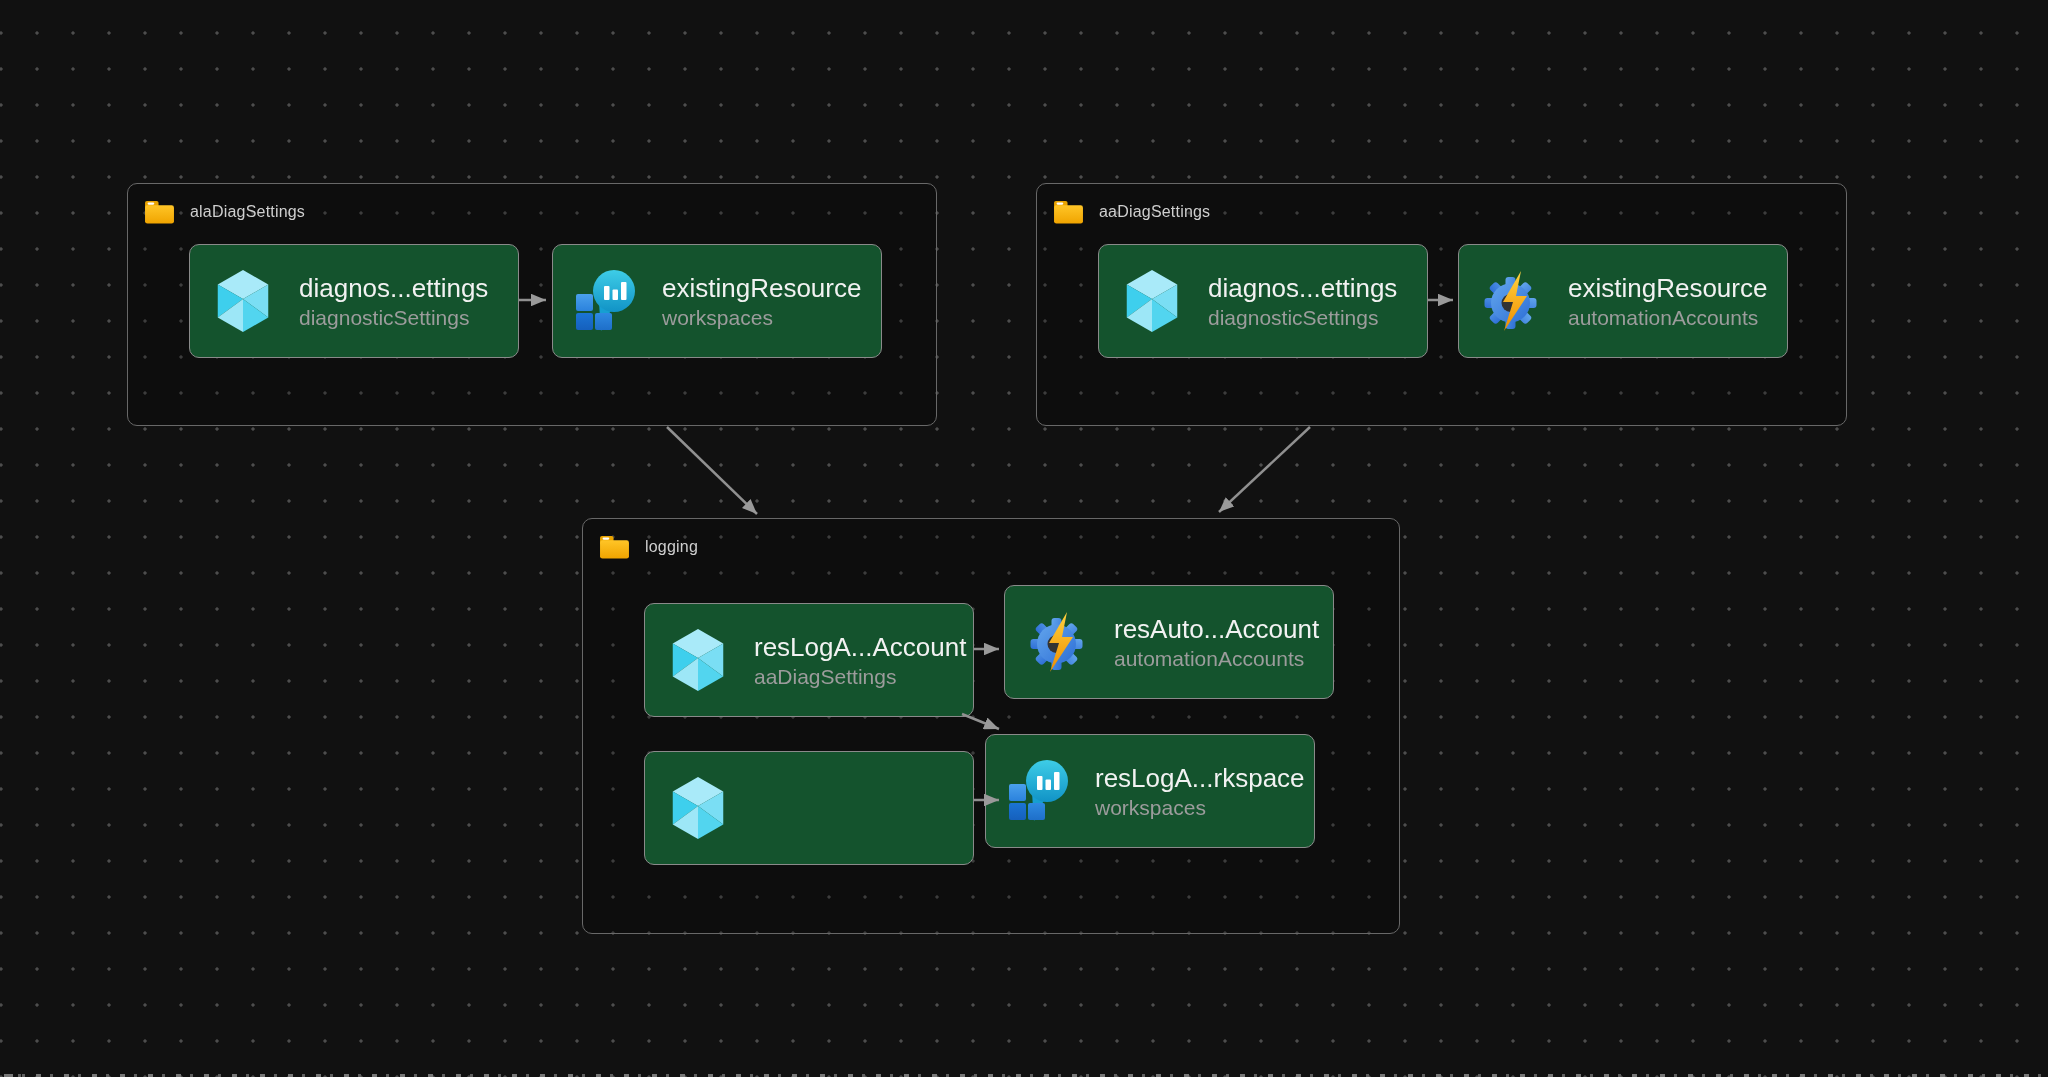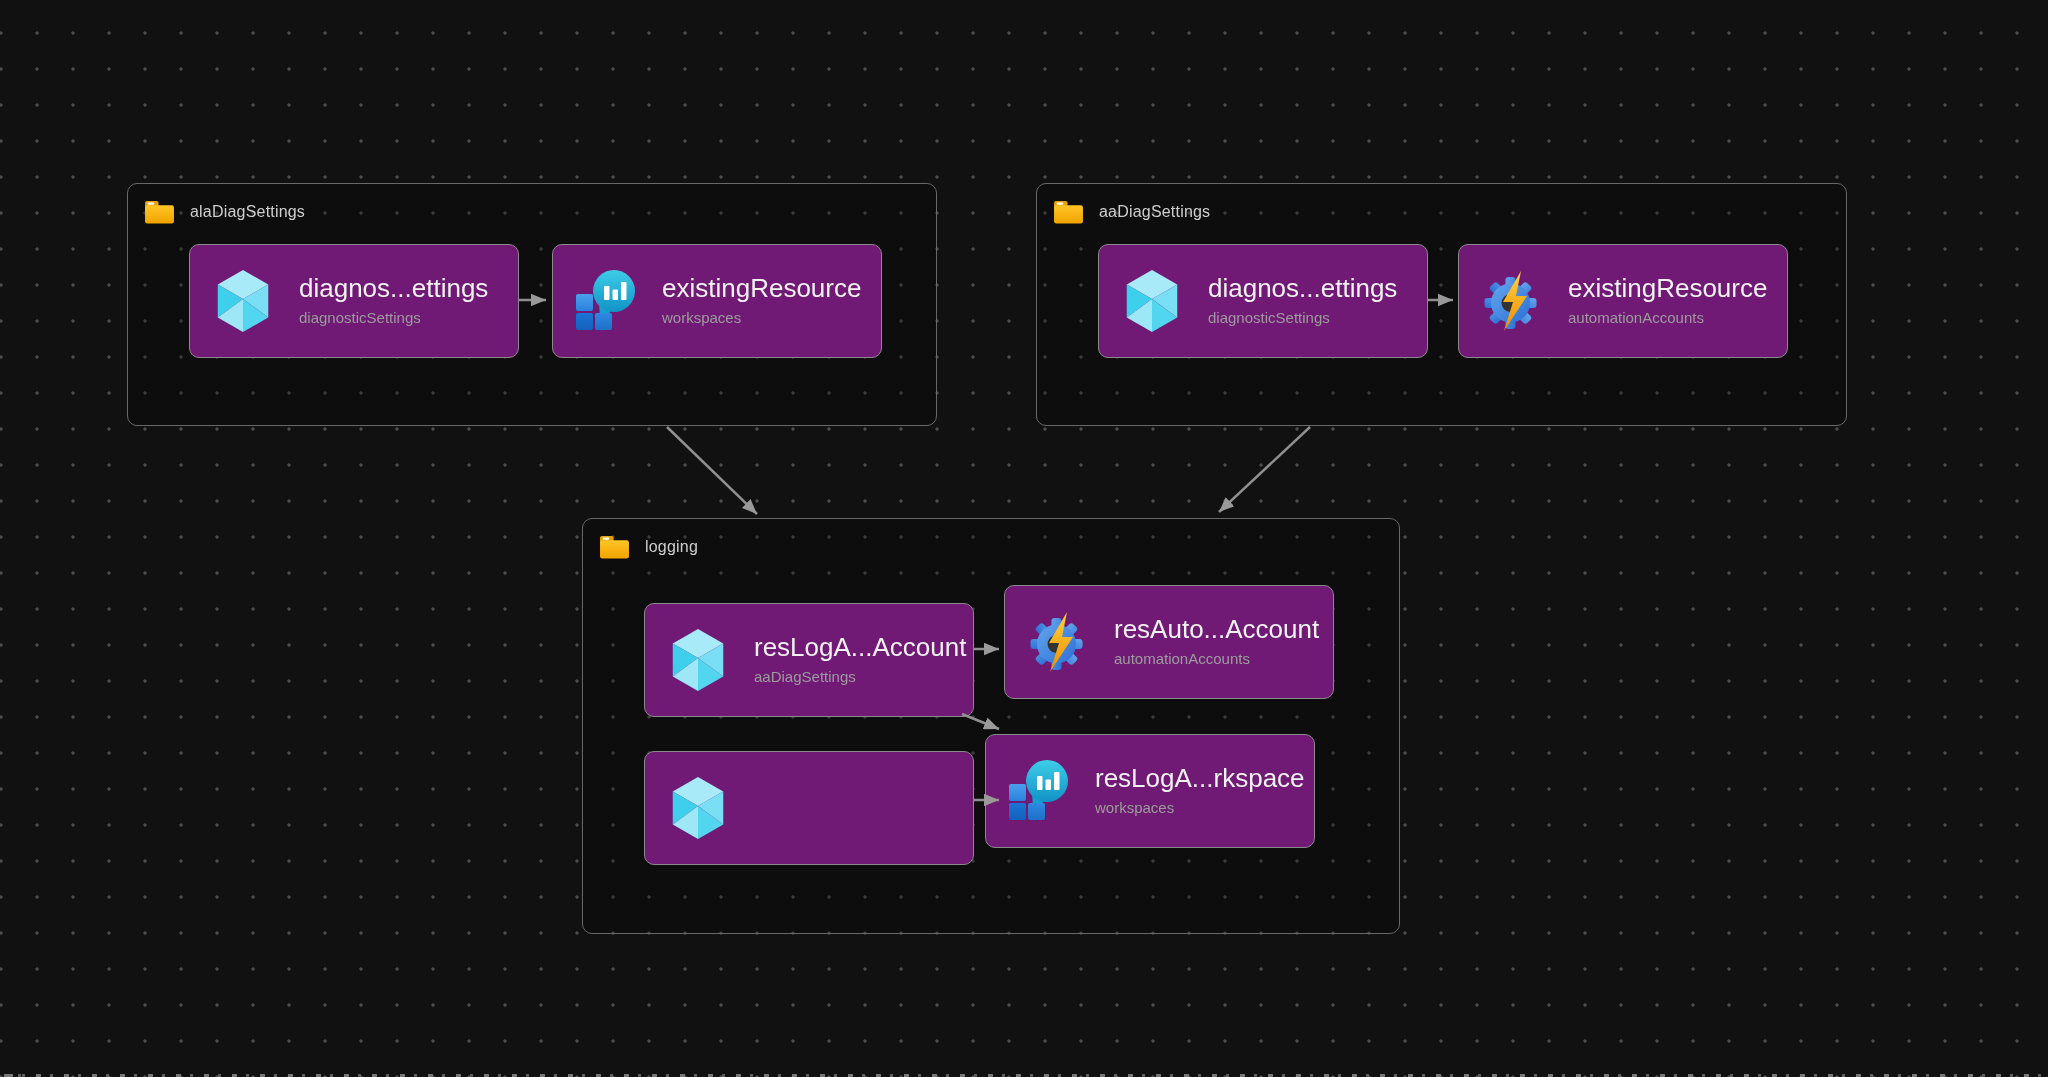--- a/index.html
+++ b/index.html
@@ -27,31 +27,31 @@
   }
   .group-header{
     display:flex;align-items:center;
     padding:14px 0 0 16px;gap:15px;
   }
   .group-label{
     color:#cfcfcf;font-size:16px;letter-spacing:.2px;
   }
   .node{
     position:absolute;width:330px;height:114px;
-    background:#701a75;
+    background:#14532d;
     border:1.5px solid #8a8a8a;
     border-radius:10px;
     box-sizing:border-box;
     display:flex;align-items:center;
     padding-left:21px;gap:24px;
   }
   .node-icon{width:64px;height:68px;flex:0 0 auto;}
   .node-text{display:flex;flex-direction:column;gap:5px;min-width:0;}
   .node-title{color:#f2f2f2;font-size:26px;line-height:28px;white-space:nowrap;}
-  .node-subtitle{color:#9c9c9c;font-size:15px;line-height:21px;white-space:nowrap;}
+  .node-subtitle{color:#9c9c9c;font-size:21px;line-height:21px;white-space:nowrap;}
   .folder-icon{width:31px;height:27px;flex:0 0 auto;}
   #edges{position:absolute;left:0;top:0;pointer-events:none;}
   #symbol-defs{position:absolute;width:0;height:0;overflow:hidden;}
 </style>
 </head>
 <body>
 
 <svg id="symbol-defs" aria-hidden="true">
   <defs>
     <linearGradient id="gradFolder" x1="0" y1="0" x2="0" y2="1">

